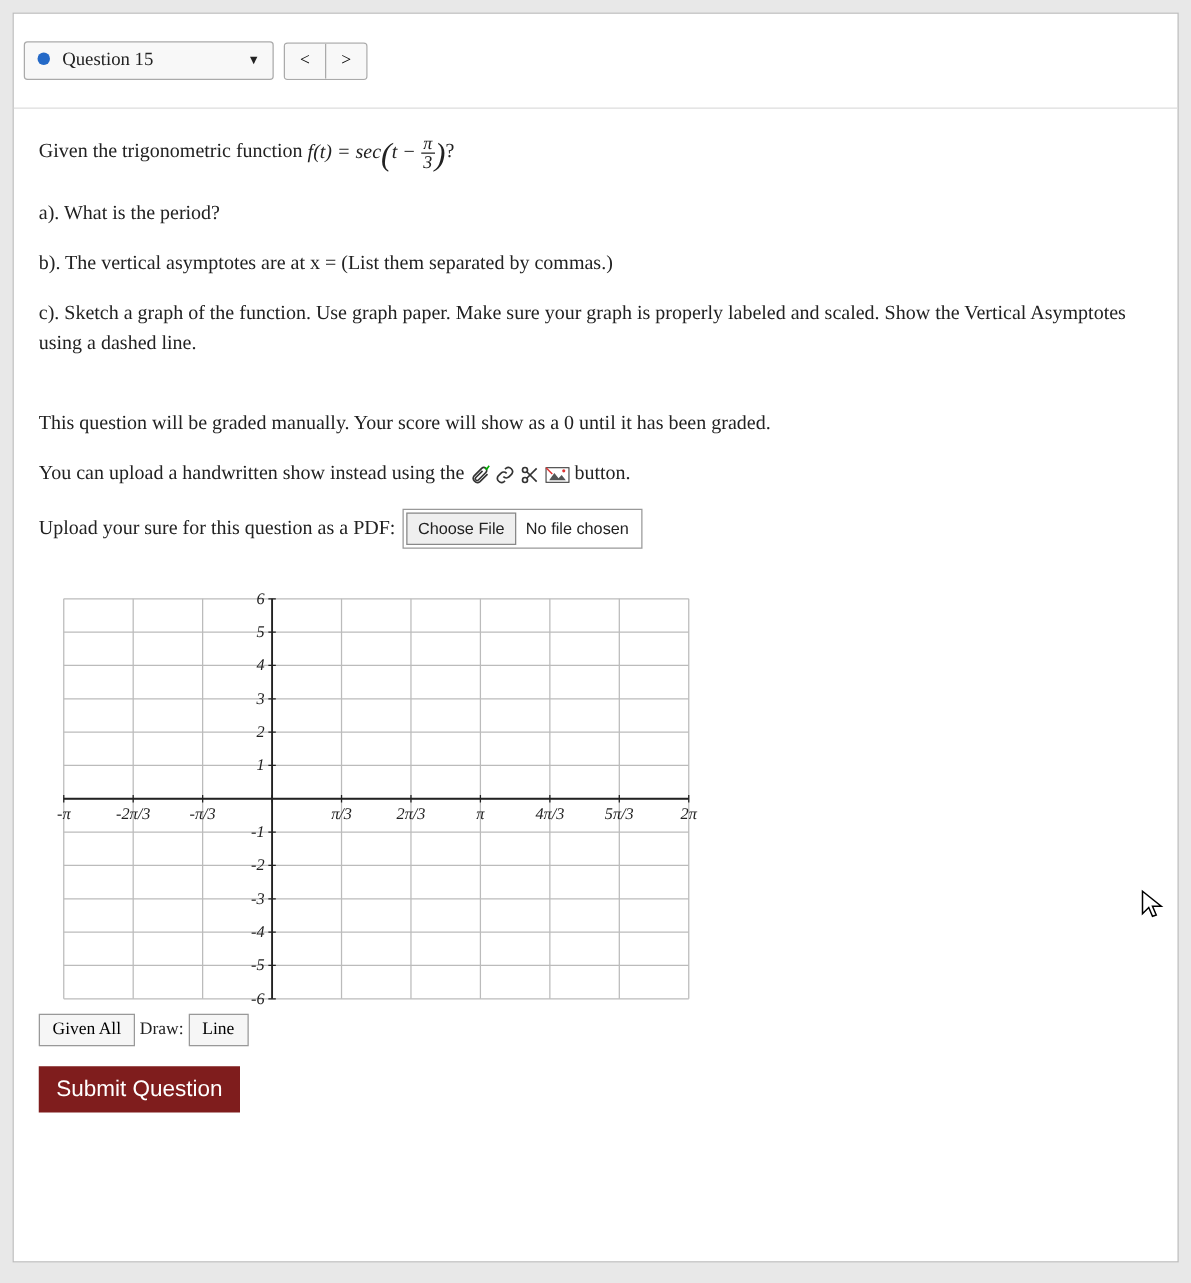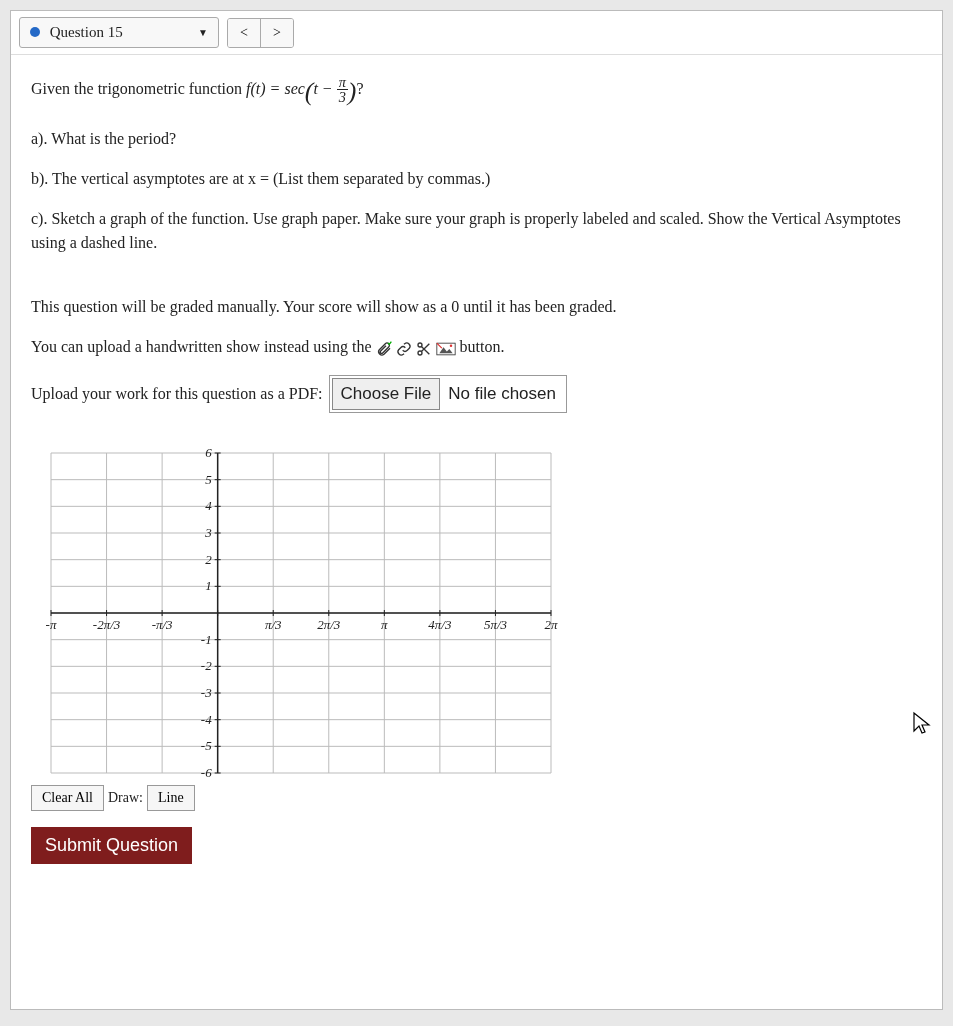--- a/index.html
+++ b/index.html
@@ -15,21 +15,21 @@
     background: #fff;
     border: 1px solid #bbb;
     padding: 0;
     min-height: 1000px;
     position: relative;
   }
   .toolbar {
     display: flex;
     align-items: center;
     gap: 8px;
-    padding: 6px 8px;
+    padding: 22px 8px;
     border-bottom: 1px solid #ddd;
   }
   .qselect {
     display: inline-flex;
     align-items: center;
     gap: 8px;
     border: 1px solid #aaa;
     background: #f8f8f8;
     padding: 6px 10px;
     border-radius: 3px;
@@ -90,21 +90,21 @@
     display: flex;
     align-items: center;
     gap: 6px;
   }
   .file-widget {
     border: 1px solid #999;
     padding: 2px;
     display: inline-flex;
     align-items: center;
     font-family: Arial, sans-serif;
-    font-size: 17px;
+    font-size: 13px;
   }
   .file-widget .choose {
     background: #efefef;
     border: 1px solid #888;
     padding: 2px 8px;
     cursor: pointer;
   }
   .file-widget .status {
     padding: 0 8px;
   }
@@ -210,21 +210,21 @@
       <svg width="20" height="14" viewBox="0 0 24 16">
           <rect x="1" y="1" width="22" height="14" fill="none" stroke="#333"></rect>
           <polygon points="4,13 9,6 13,11 16,8 20,13" fill="#555"></polygon>
           <circle cx="18" cy="4" r="1.5" fill="#d33"></circle>
           <line x1="1" y1="1" x2="7" y2="7" stroke="#d33" stroke-width="1.5"></line>
         </svg>
       <span> button.</span>
     </p>
 
     <p class="file-row">
-      <span>Upload your work for this question as a PDF:</span>
+      <span>Upload your sure for this question as a PDF:</span>
       <span class="file-widget">
         <span class="choose">Choose File</span>
         <span class="status">No file chosen</span>
       </span>
     </p>
 
     <div class="graph-block">
 
       <svg class="graph-svg" width="530" height="340" viewBox="0 0 530 340">
         <g id="graph-group">
@@ -293,21 +293,21 @@
             <line x1="408.8888888888889" y1="167" x2="408.8888888888889" y2="173" stroke="#222"></line>
             <text x="408.8888888888889" y="186" text-anchor="middle" font-size="13" font-family="Times New Roman" font-style="italic" fill="#222">4π/3</text>
             <line x1="464.44444444444446" y1="167" x2="464.44444444444446" y2="173" stroke="#222"></line>
             <text x="464.44444444444446" y="186" text-anchor="middle" font-size="13" font-family="Times New Roman" font-style="italic" fill="#222">5π/3</text>
             <line x1="520" y1="167" x2="520" y2="173" stroke="#222"></line>
             <text x="520" y="186" text-anchor="middle" font-size="13" font-family="Times New Roman" font-style="italic" fill="#222">2π</text>
           </g>
       </svg>
 
       <div class="graph-controls">
-        <button class="clear-btn">Clear All</button>
+        <button class="clear-btn">Given All</button>
         <span>Draw:</span>
         <button class="line-btn">Line</button>
       </div>
 
       <button class="submit-btn">Submit Question</button>
     </div>
   </div>
 
   <div class="cursor-arrow">
     <svg width="20" height="24" viewBox="0 0 20 24">

